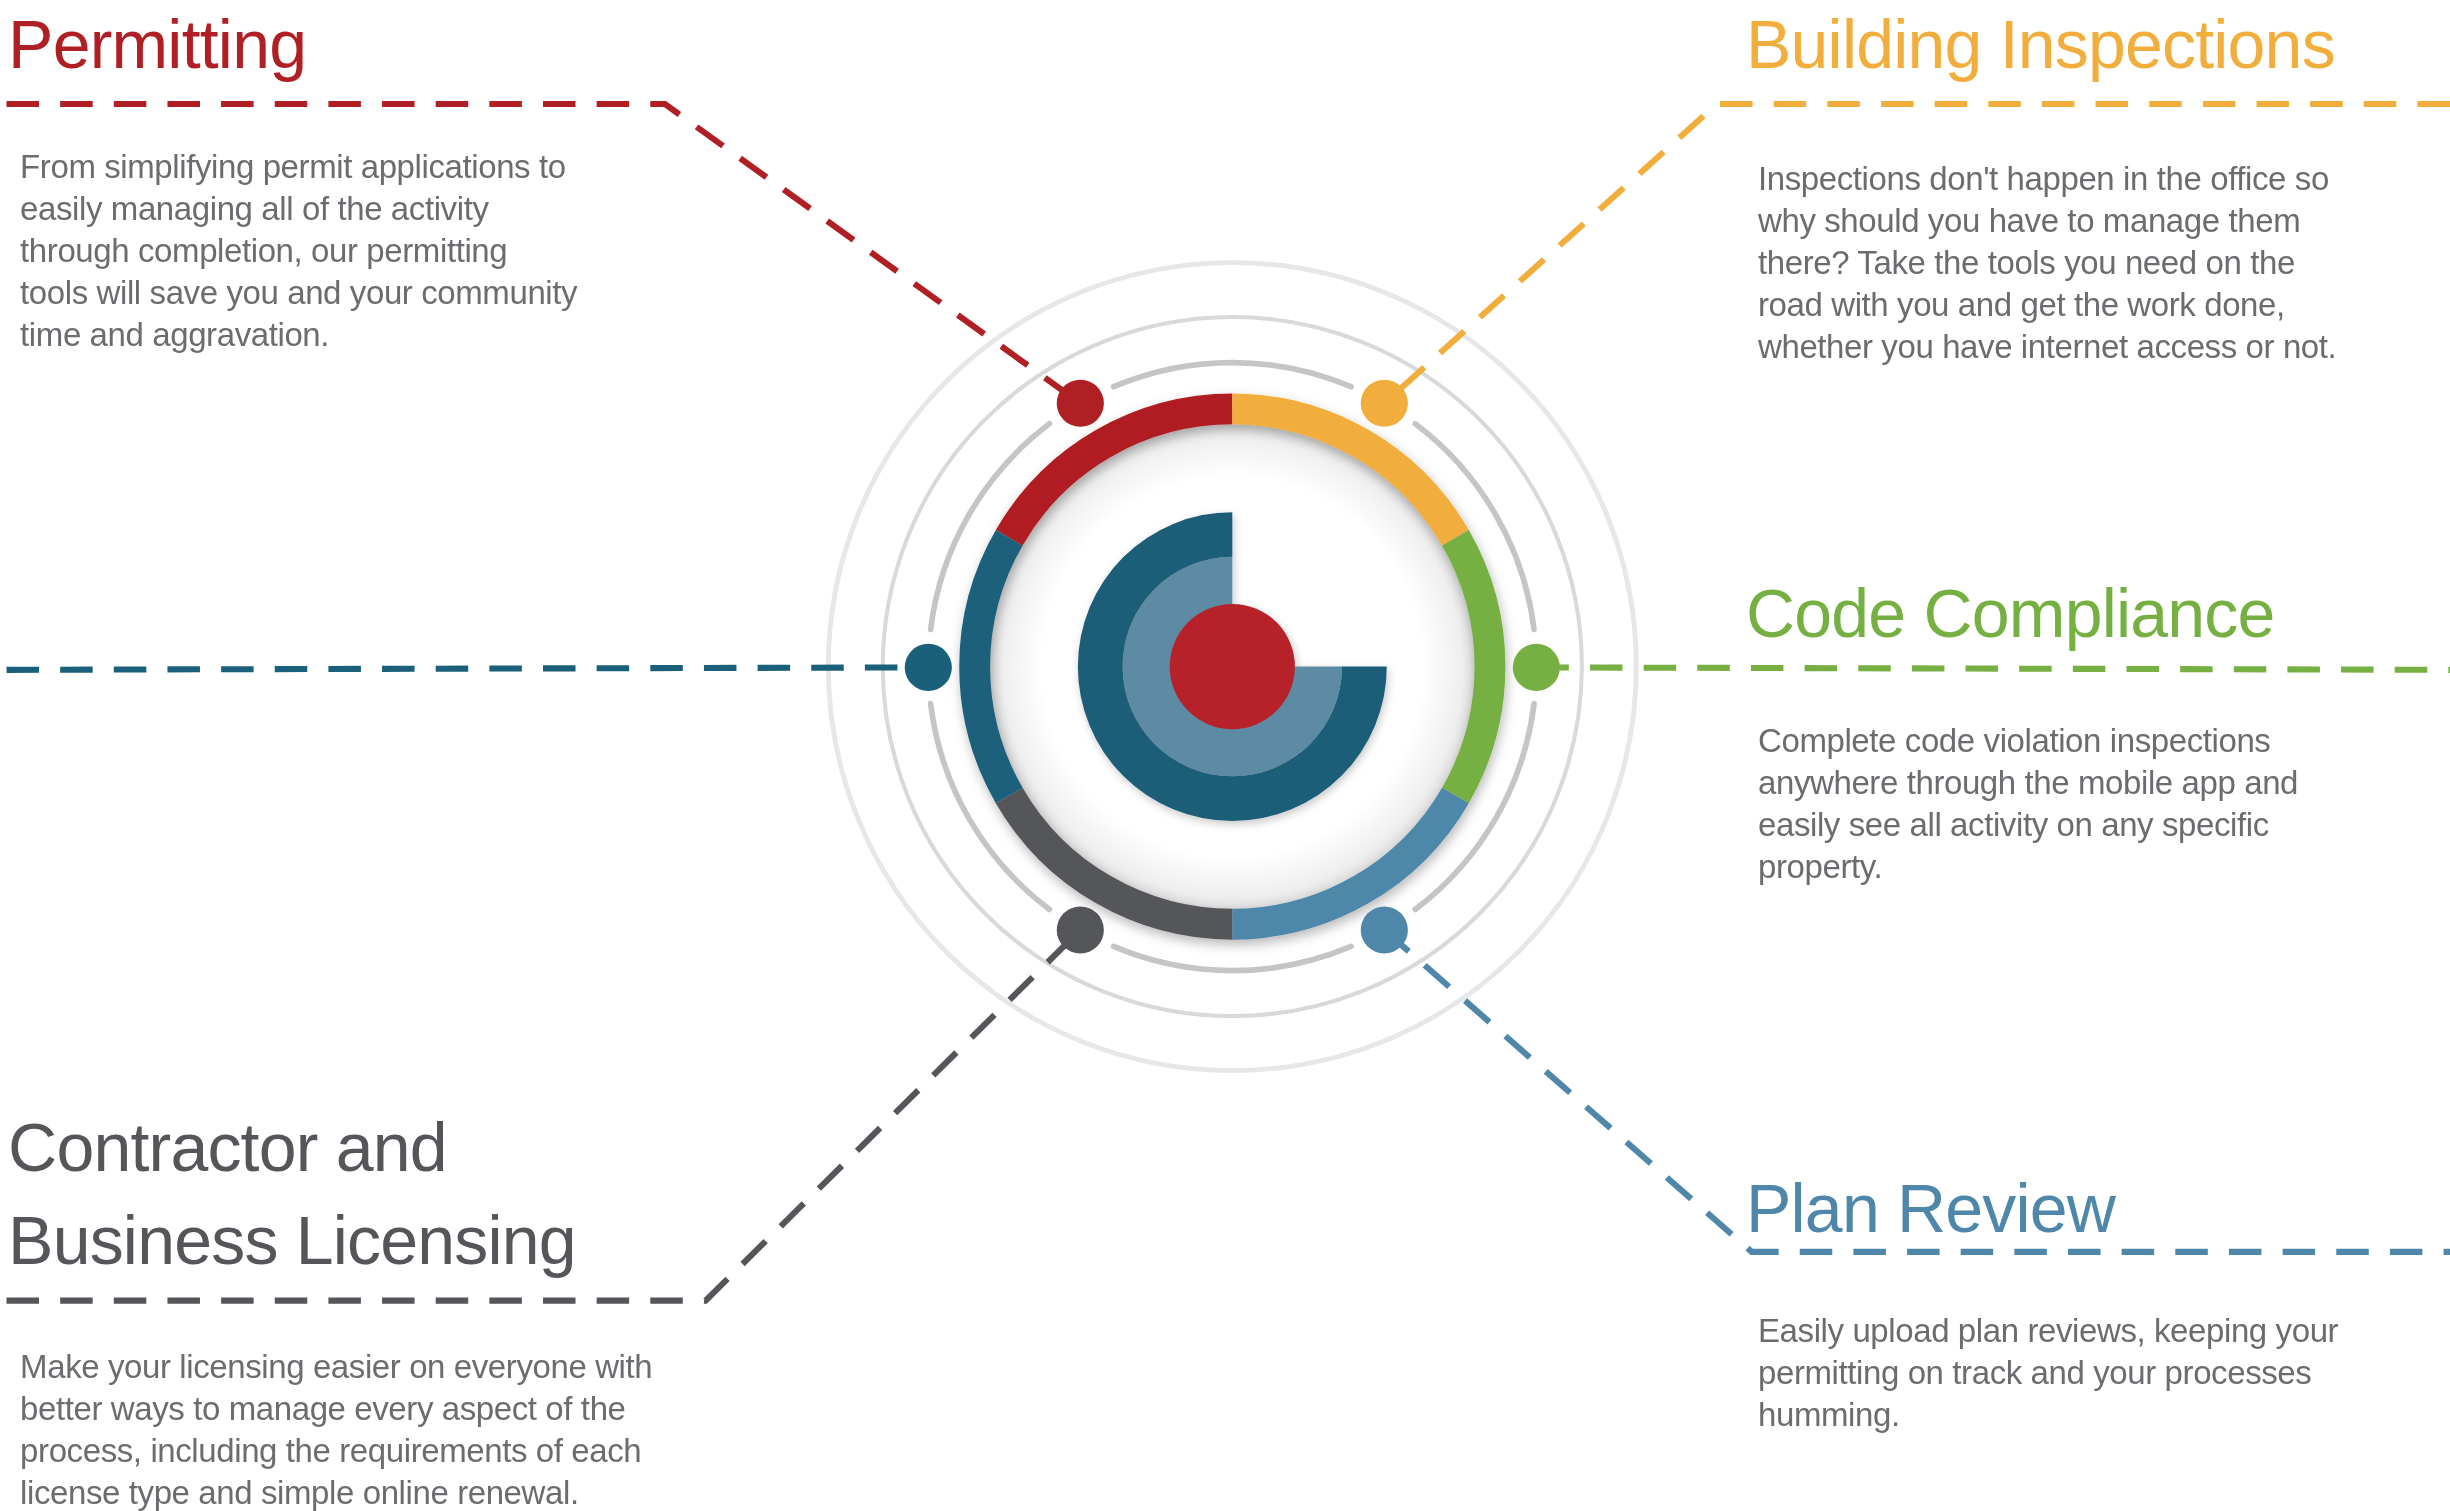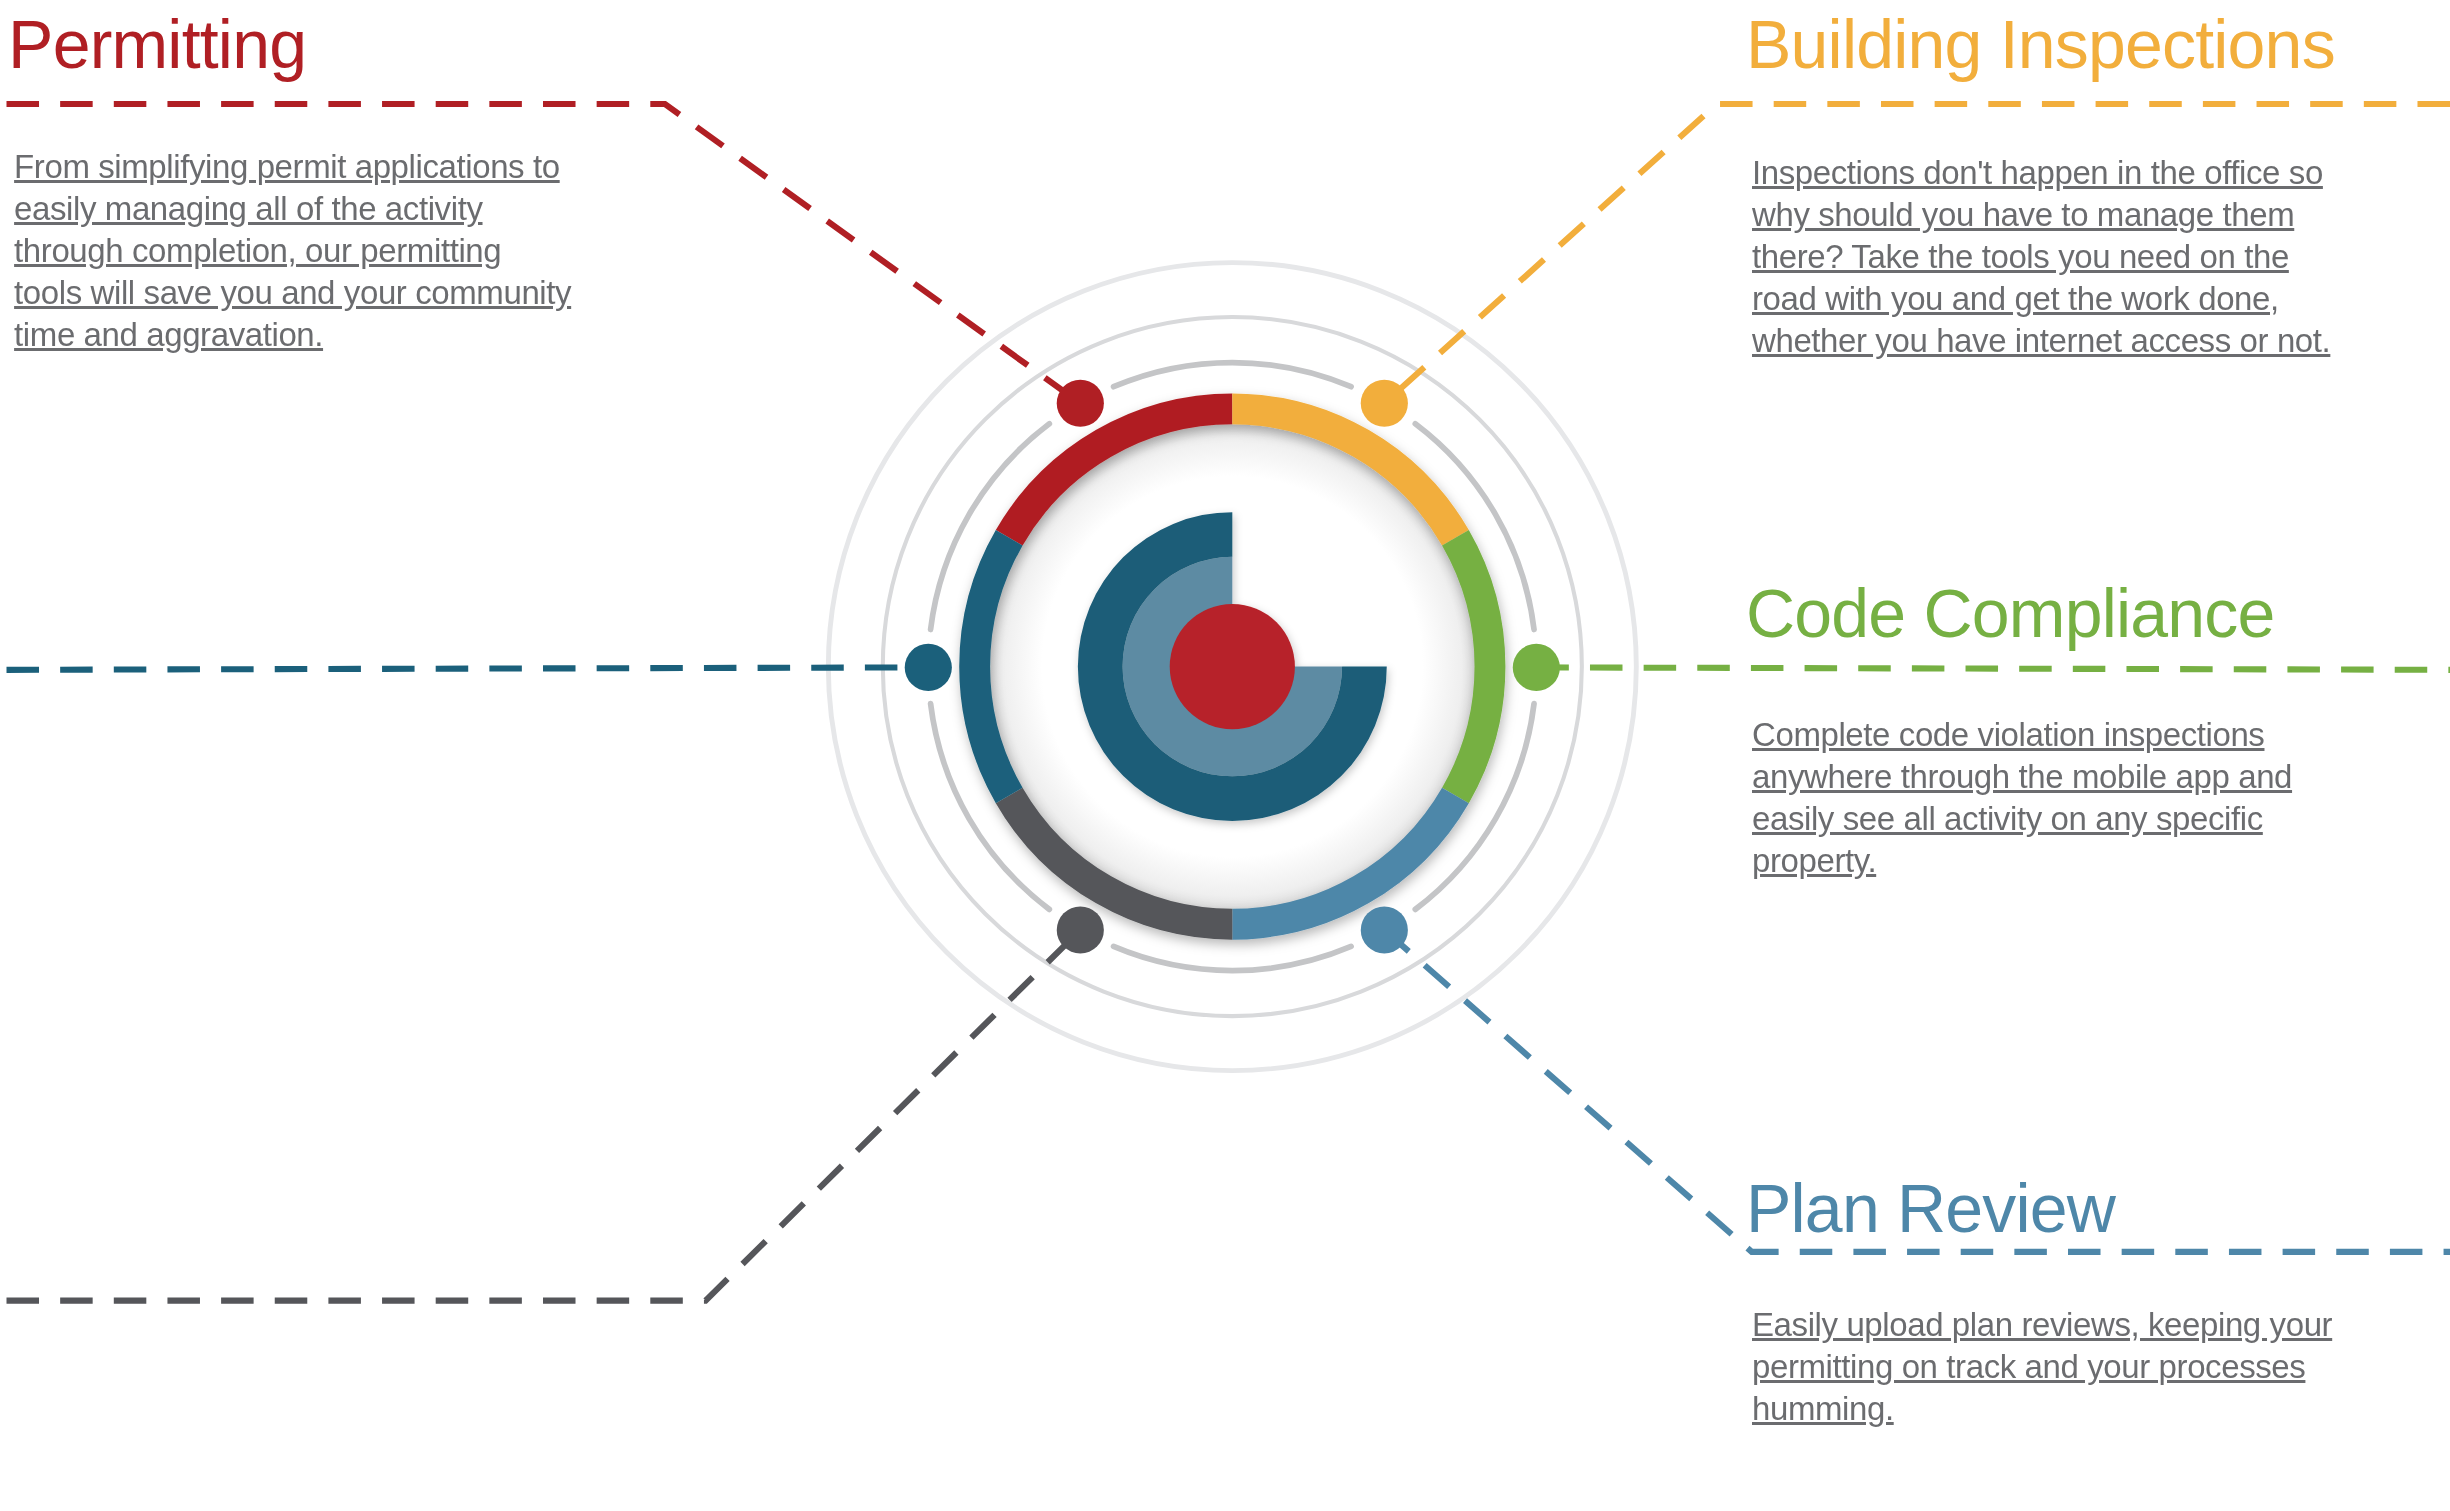--- a/index.html
+++ b/index.html
@@ -9,21 +9,21 @@
   }
   .stage{position:absolute;inset:0;}
   svg.hub{position:absolute;left:0;top:0;}
   .section{position:absolute;}
   .title{
     font-size:68px;line-height:93px;font-weight:400;letter-spacing:-0.8px;
     white-space:pre-line;margin:0;
   }
   .body-copy{
     font-size:33px;line-height:42px;letter-spacing:-0.4px;
-    color:var(--body-text,#6b6c6f);white-space:pre-line;margin:6px;text-decoration:underline;
+    color:var(--body-text,#6b6c6f);white-space:pre-line;margin:12px;
   }
   
   #sec-permitting   {left:8.1px;  top:-1.6px;   }
   #sec-building     {left:1746px;top:-1.6px;   }
   #sec-community    {left:8.1px;  top:567px;  }
   #sec-code         {left:1746px;top:567px;  }
   #sec-contractor   {left:8.1px;  top:1101px; }
   #sec-plan         {left:1746px;top:1162px; }
   #sec-permitting .body-copy {margin-top:0;position:absolute;left:0;top:148px;width:732px;}
   #sec-building   .body-copy {position:absolute;left:0;top:148px;width:732px;}
@@ -122,20 +122,28 @@
 
 
   <div class="section" id="sec-code">
     <h1 class="title" style="color: rgb(118, 176, 67);">Code Compliance</h1>
     <p class="body-copy">Complete code violation inspections
 anywhere through the mobile app and
 easily see all activity on any specific
 property.</p>
   </div>
 
+  <div class="section" id="sec-contractor">
+    <h1 class="title" style="color: rgb(85, 86, 90);">Contractor and
+Business Licensing</h1>
+    <p class="body-copy">Make your licensing easier on everyone with
+better ways to manage every aspect of the
+process, including the requirements of each
+license type and simple online renewal.</p>
+  </div>
 
   <div class="section" id="sec-plan">
     <h1 class="title" style="color: rgb(78, 135, 169);">Plan Review</h1>
     <p class="body-copy">Easily upload plan reviews, keeping your
 permitting on track and your processes
 humming.</p>
   </div>
 
 </div>
 

